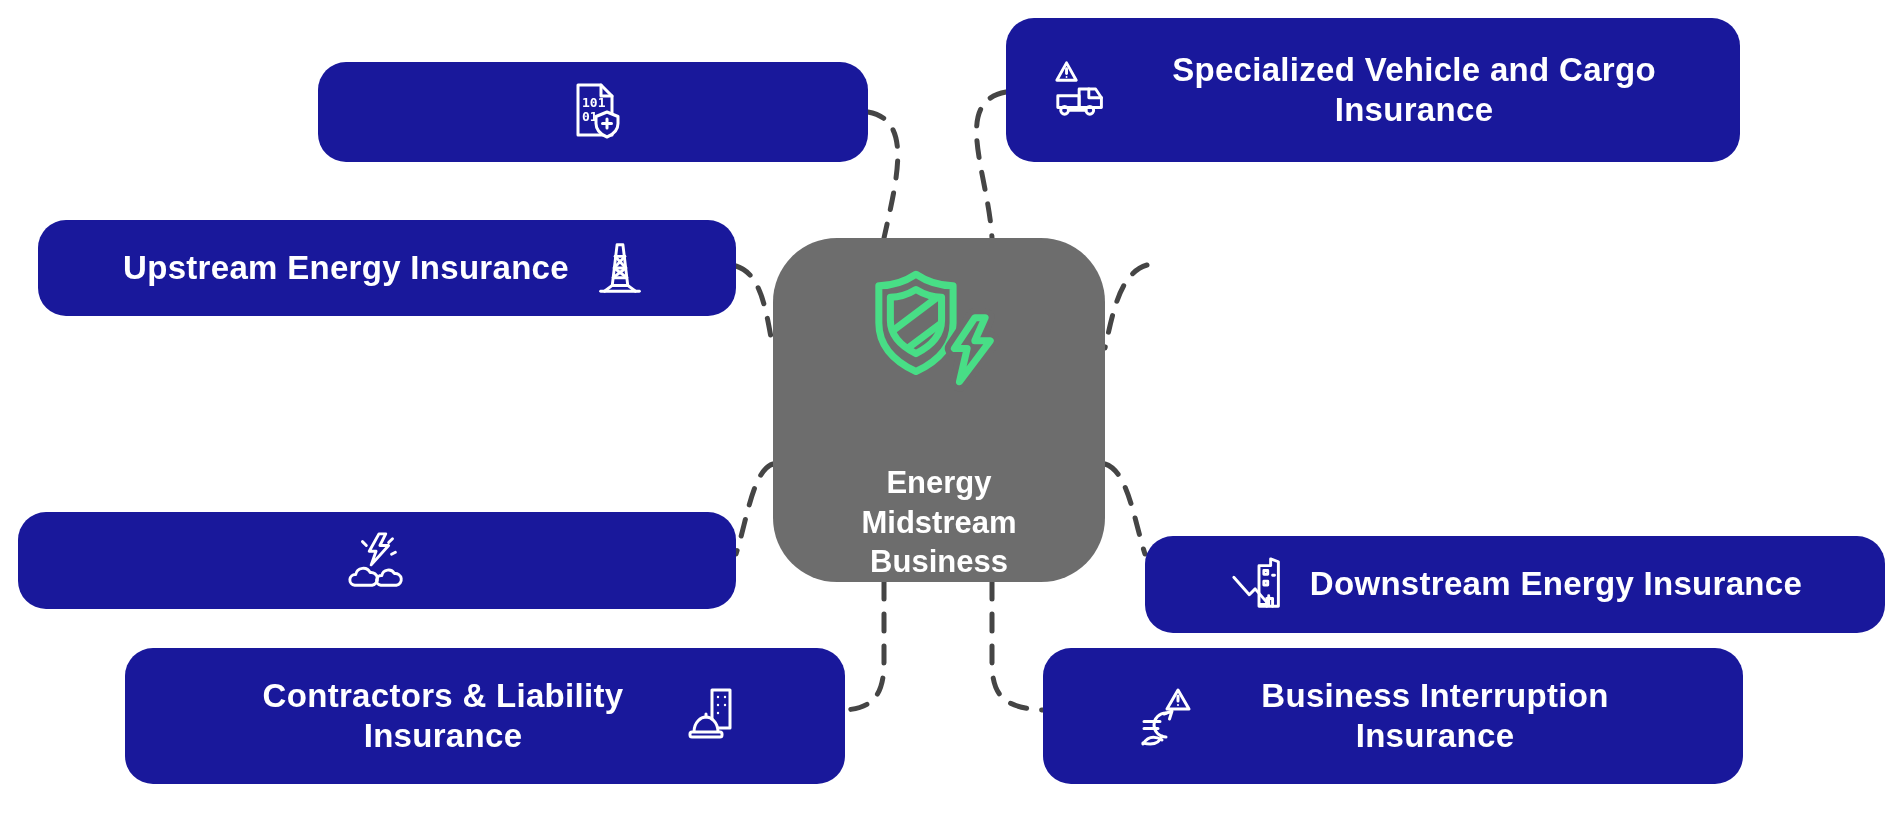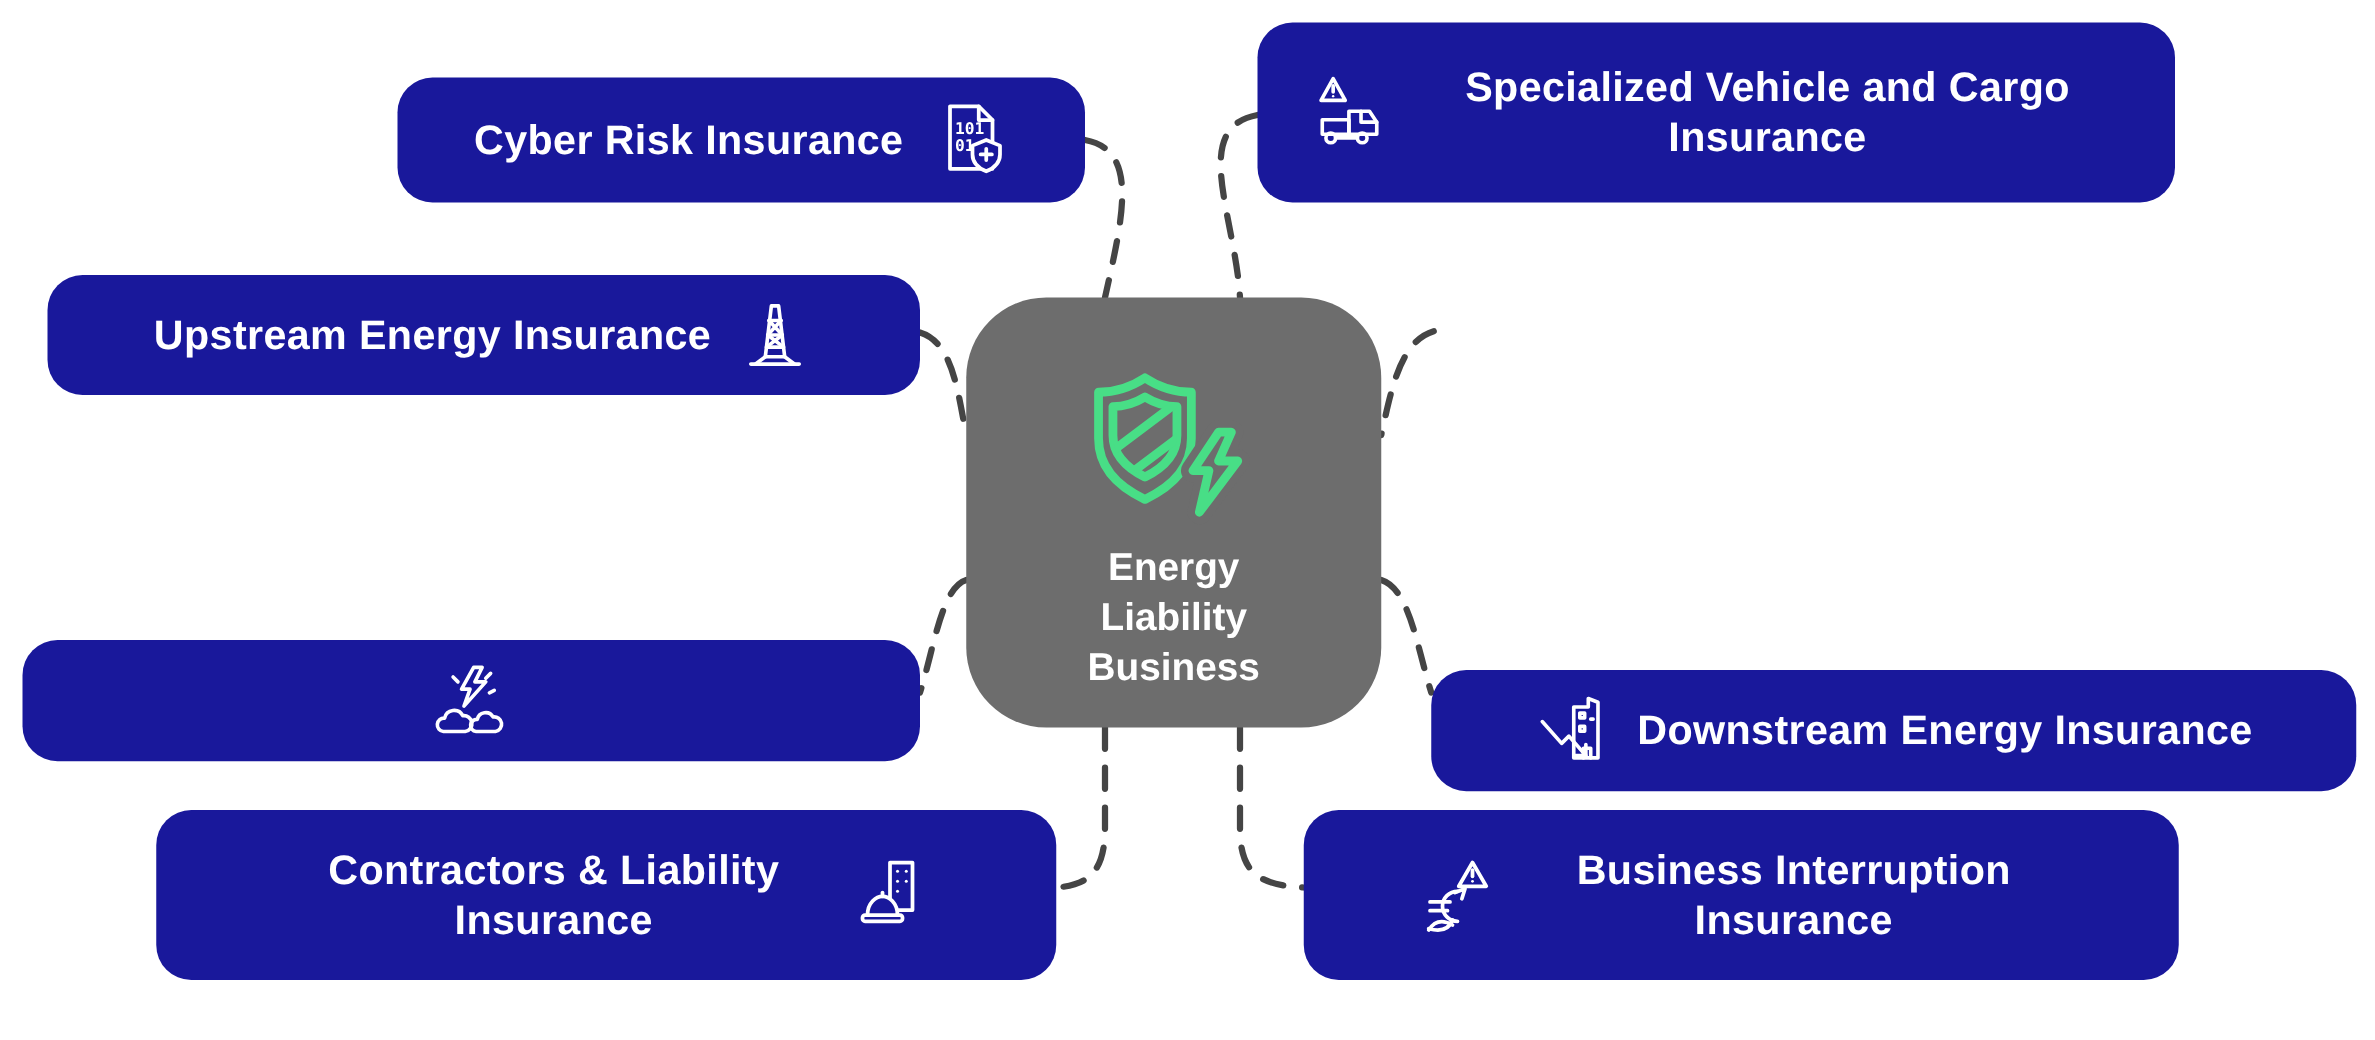--- a/index.html
+++ b/index.html
@@ -20,21 +20,21 @@
   #node-renewable   {left:18px;   top:512px; width:718px; height:97px;}
   #node-downstream  {left:1145px; top:536px; width:740px; height:97px;}
   #node-contractors {left:125px;  top:648px; width:720px; height:136px;}
   #node-business    {left:1043px; top:648px; width:700px; height:136px;}
   #node-specialized .label{max-width:560px;}
   #node-contractors .label{max-width:430px;}
   #node-business    .label{max-width:440px;}
   
   #center-hub{position:absolute;z-index:1;left:773px;top:238px;width:332px;height:344px;
               background:#6D6D6D;border-radius:64px;display:flex;flex-direction:column;
-              align-items:center;justify-content:center;padding-top:26px;box-sizing:border-box;}
+              align-items:center;justify-content:space-between;padding-top:26px;box-sizing:border-box;}
   #center-hub .hub-icon{width:170px;height:128px;}
   #center-hub .hub-text{margin-top:14px;color:#fff;font-size:31px;font-weight:600;
                         text-align:center;line-height:1.28;}
 </style>
 </head>
 <body>
 
 <div id="canvas">
 
   <svg id="connectors" width="1900" height="832" viewBox="0 0 1900 832" fill="none" stroke="#454545" stroke-width="5" stroke-linecap="round" stroke-dasharray="17 15">
@@ -60,27 +60,26 @@
        <path d="M46 20 c-6.5 4 -13.5 6 -20 6 v18 c0 12 8 20 20 26 c12 -6 20 -14 20 -26 V26 c-6.5 0 -13.5 -2 -20 -6 z"></path>
        <g clip-path="url(#innerShieldClip)">
             <path d="M28 52 L68 22 M34 70 L74 40"></path>
           </g>
        <path d="M92 42 L76 66 H86 L80 92 L104 60 H92 L100 42 Z" stroke="#6D6D6D" stroke-width="15"></path>
        <path d="M92 42 L76 66 H86 L80 92 L104 60 H92 L100 42 Z"></path>
      </svg>
       </span>
     <div class="hub-text">
       <div>Energy</div>
-      <div>Liability</div>
+      <div>Midstream</div>
       <div>Business</div>
     </div>
   </div>
 
   <div class="pill" id="node-cyber">
-    <span class="label nowrap">Cyber Risk Insurance</span>
     <span class="icon">
         <svg width="64" height="64" viewBox="0 0 64 64" fill="none" stroke="#FFFFFF" stroke-width="3" stroke-linecap="round" stroke-linejoin="round">
        <path d="M17 5 H40 L51 16 V55 H17 Z"></path>
           <path d="M40 5 V16 H51"></path>
        <text x="21" y="27" font-size="13" font-weight="bold" fill="#fff" stroke="none" font-family="DejaVu Sans Mono, monospace">101</text>
        <text x="21" y="41" font-size="13" font-weight="bold" fill="#fff" stroke="none" font-family="DejaVu Sans Mono, monospace">01</text>
        <path d="M46 32 l11 4.5 v7 c0 7.5 -5 11 -11 13.5 c-6 -2.5 -11 -6 -11 -13.5 v-7 z" fill="#19189B"></path>
        <path d="M46 39 v9 M41.5 43.5 h9"></path>
      </svg>
       </span>

